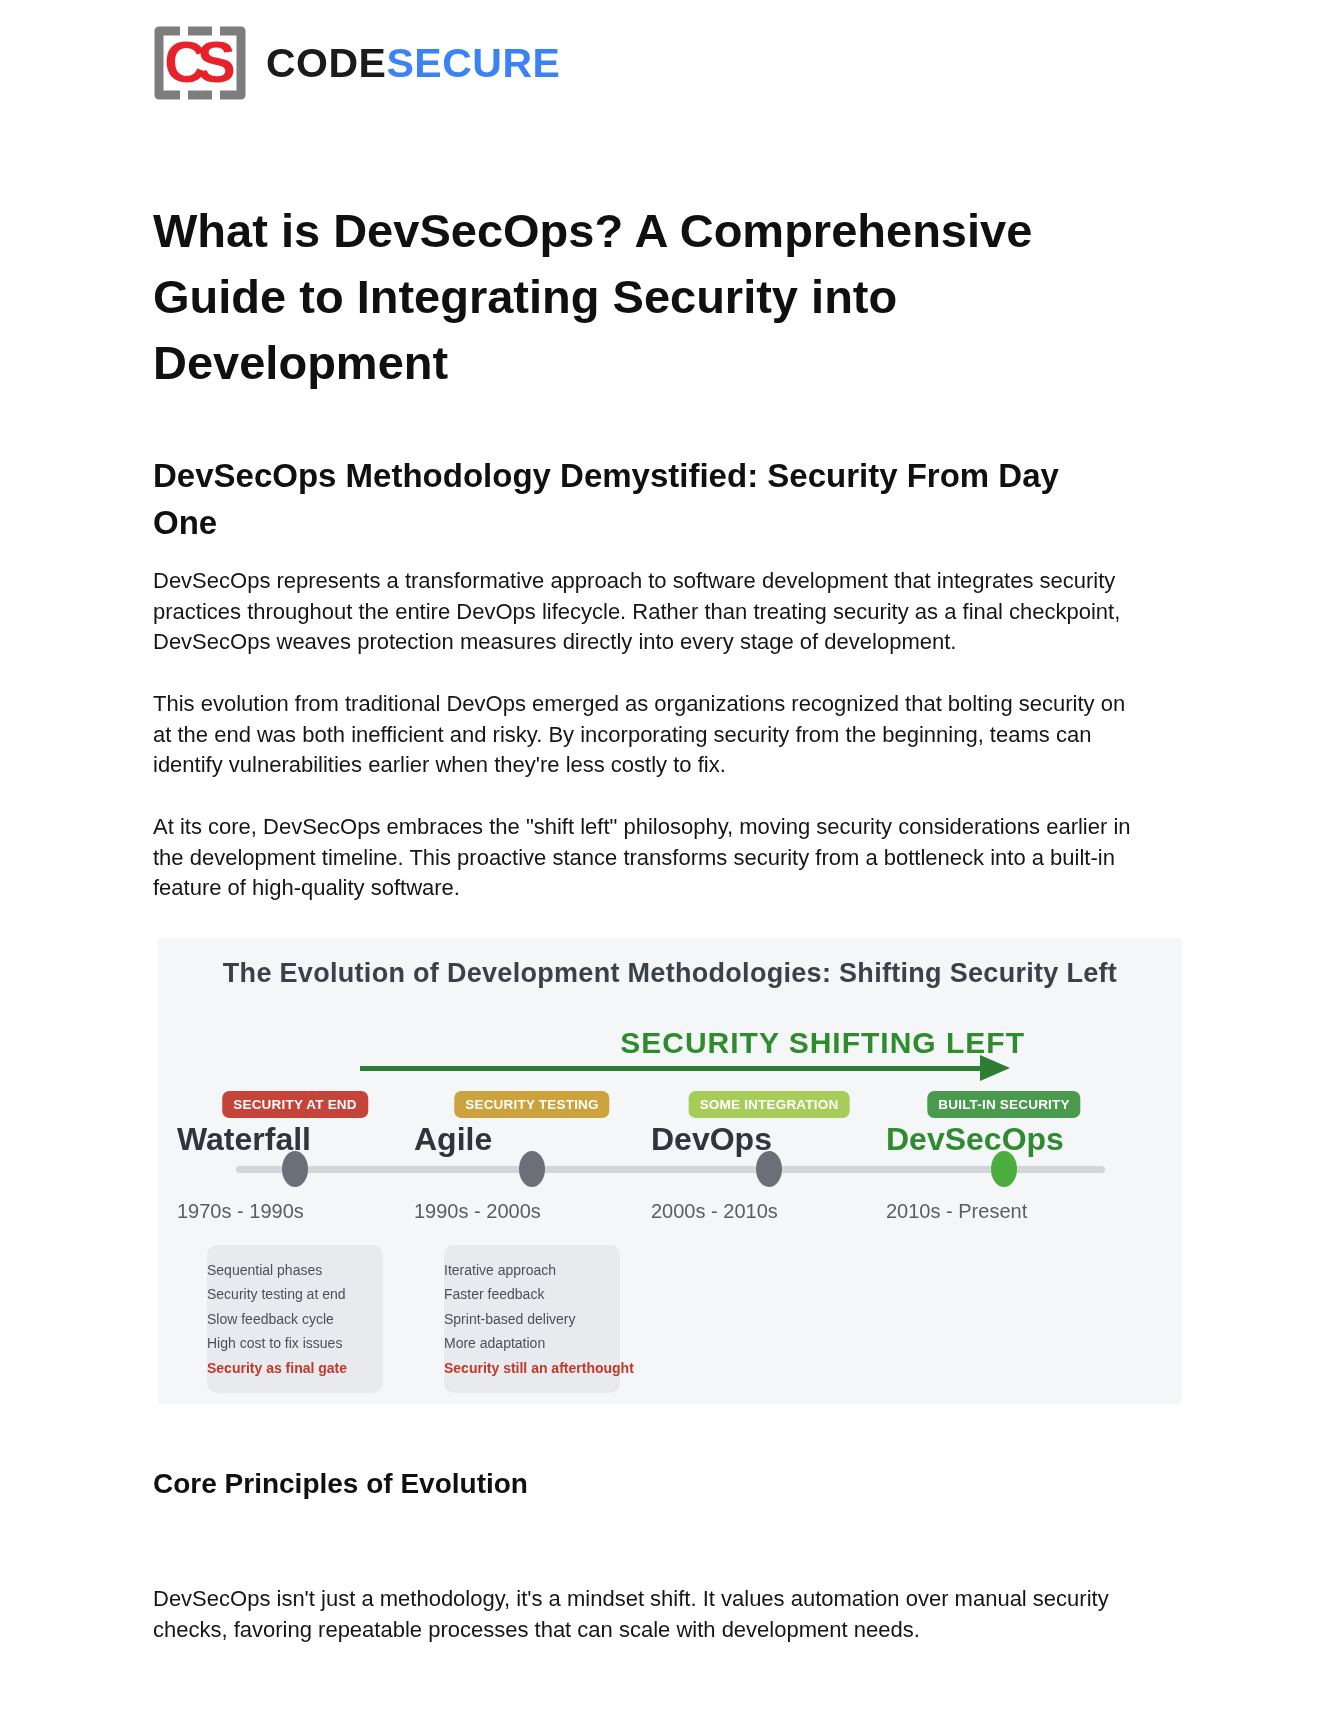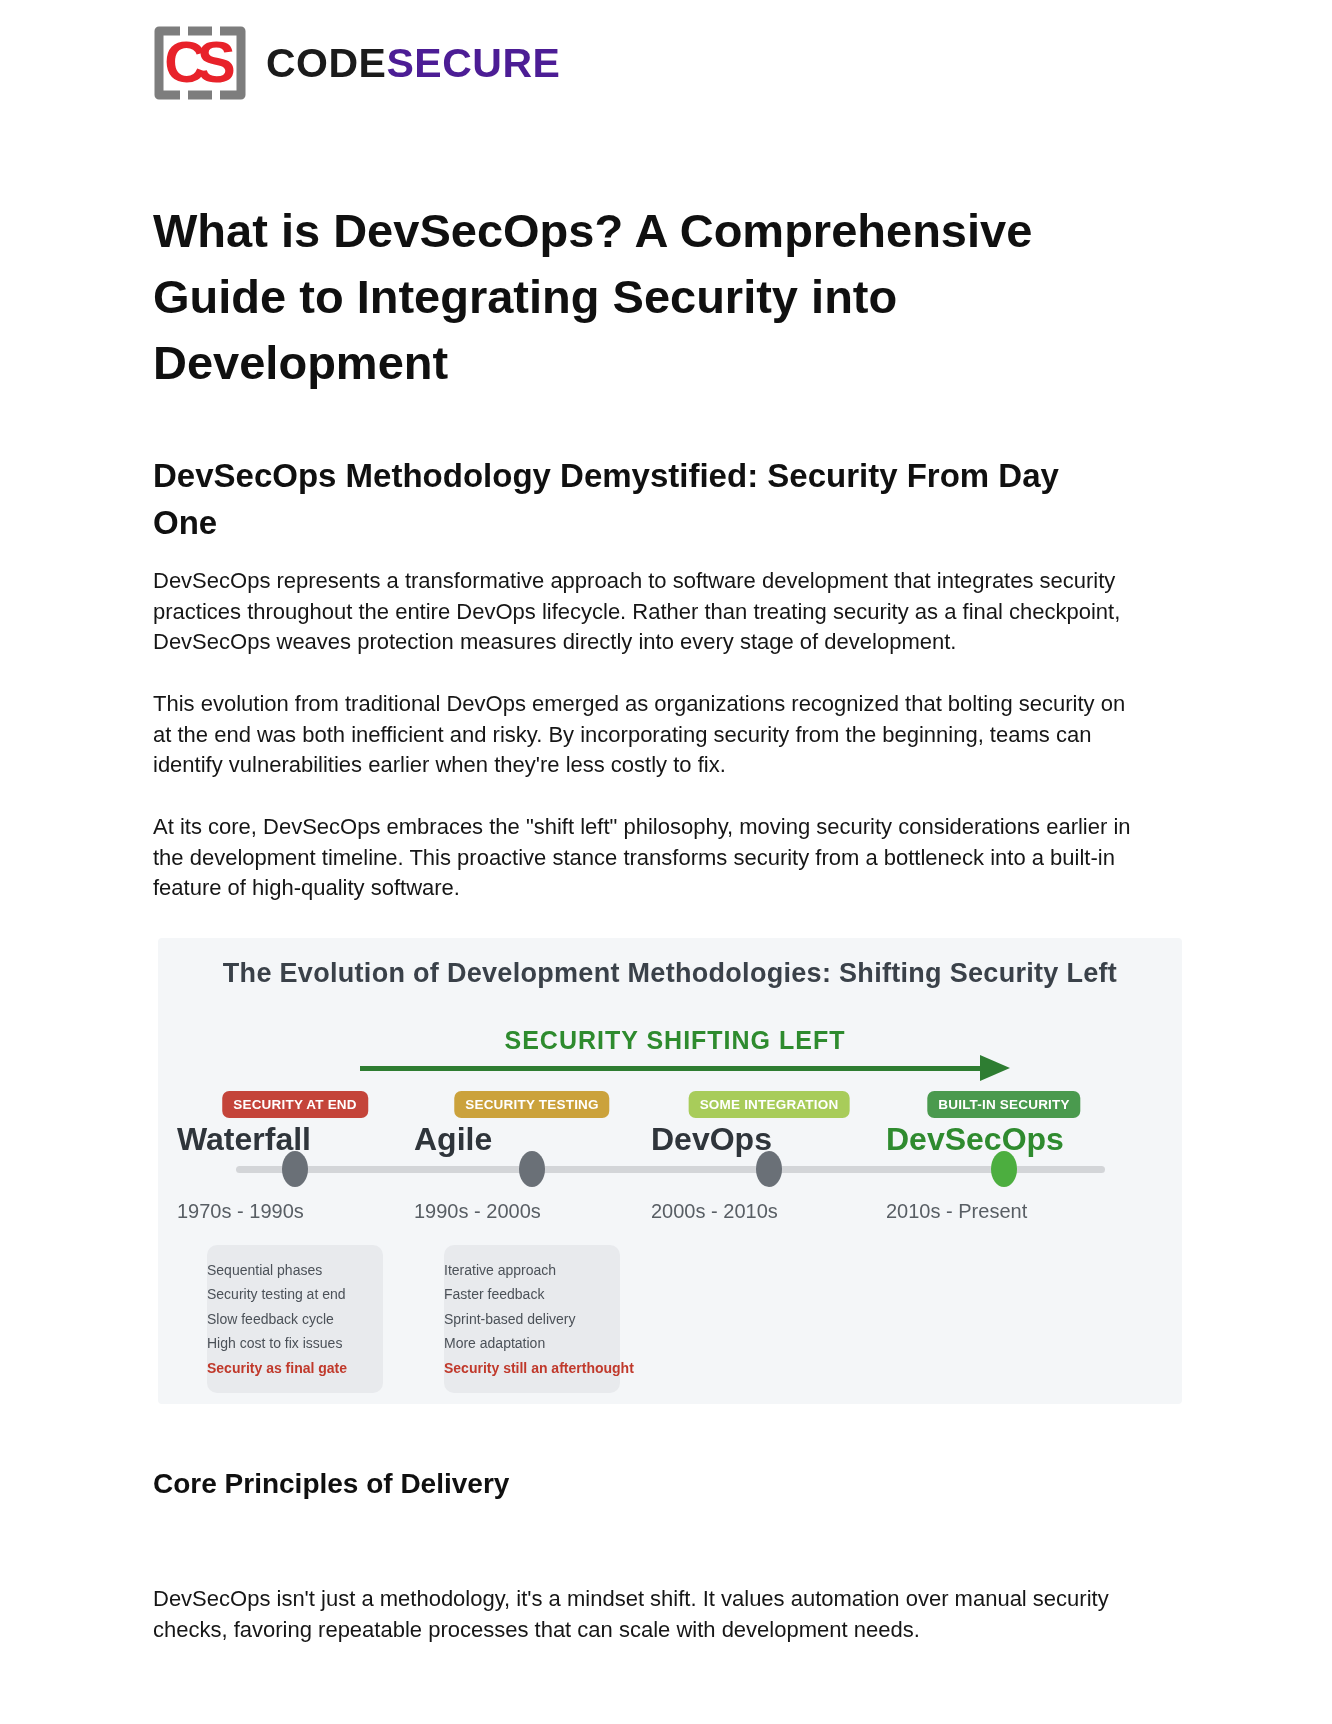--- a/index.html
+++ b/index.html
@@ -12,21 +12,21 @@
   
   .logo { position:absolute; left:150px; top:25px; height:76px; display:flex; align-items:center; cursor:pointer; }
   .logo-icon { position:relative; width:100px; height:76px; }
   .logo-icon svg { position:absolute; left:0; top:0; }
   .logo-cs {
     position:absolute; left:50%; top:50%; transform:translate(-50%,-52%);
     font-size:58px; font-weight:bold; color:#e8222a; letter-spacing:-9px; padding-right:9px;
   }
   .logo-word { margin-left:16px; font-size:41px; font-weight:bold; letter-spacing:0.5px; white-space:nowrap; }
   .logo-code { color:#1b1b1b; }
-  .logo-secure { color:#4c1d95; }
+  .logo-secure { color:#3b82f6; }
   
   .h1 {
     position:absolute; left:153px; top:198px; width:930px;
     font-size:47px; line-height:66px; font-weight:bold; color:#101010;
   }
   .h2 {
     position:absolute; left:153px; top:452px; width:950px;
     font-size:33px; line-height:47px; font-weight:bold; color:#101010;
   }
   .para { position:absolute; left:153px; width:985px; font-size:22px; line-height:30.5px; color:#161616; }
@@ -41,22 +41,22 @@
   
   .infographic {
     position:absolute; left:158px; top:938px; width:1024px; height:466px;
     background:#f4f6f8; border-radius:4px;
   }
   .ig-title {
     position:absolute; top:20px; left:0; width:100%; text-align:center;
     font-size:27px; font-weight:bold; color:#3a4149; letter-spacing:0.3px;
   }
   .ig-arrow-label {
-    position:absolute; top:88px; left:192px; width:650px; text-align:center;
-    font-size:25px; font-weight:bold; color:#2e8b2e; letter-spacing:1px;
+    position:absolute; top:88px; left:217px; width:650px; text-align:right;
+    font-size:30px; font-weight:bold; color:#2e8b2e; letter-spacing:1px;
   }
   .ig-arrow-line { position:absolute; top:128px; left:202px; width:622px; height:5px; background:#2e7d32; }
   .ig-arrow-head {
     position:absolute; top:117px; left:822px; width:0; height:0;
     border-left:30px solid #2e7d32; border-top:13px solid transparent; border-bottom:13px solid transparent;
   }
   .ig-track { position:absolute; top:228px; left:78px; width:869px; height:7px; background:#d3d5d8; border-radius:4px; }
   
   .col { position:absolute; top:150px; width:236px; height:300px; }
   .col0 { left:19px; }  
@@ -156,16 +156,16 @@
     </div>
 
     <div class="col col3">
       <div class="badge b3">BUILT-IN SECURITY</div>
       <div class="mname n3">DevSecOps</div>
       <div class="dot d3"></div>
       <div class="period">2010s - Present</div>
     </div>
   </div>
 
-  <h3 class="h3">Core Principles of Delivery</h3>
+  <h3 class="h3">Core Principles of Evolution</h3>
   <p class="para p4">DevSecOps isn't just a methodology, it's a mindset shift. It values automation over manual security checks, favoring repeatable processes that can scale with development needs.</p>
 
 </div>
 
 </body></html>

